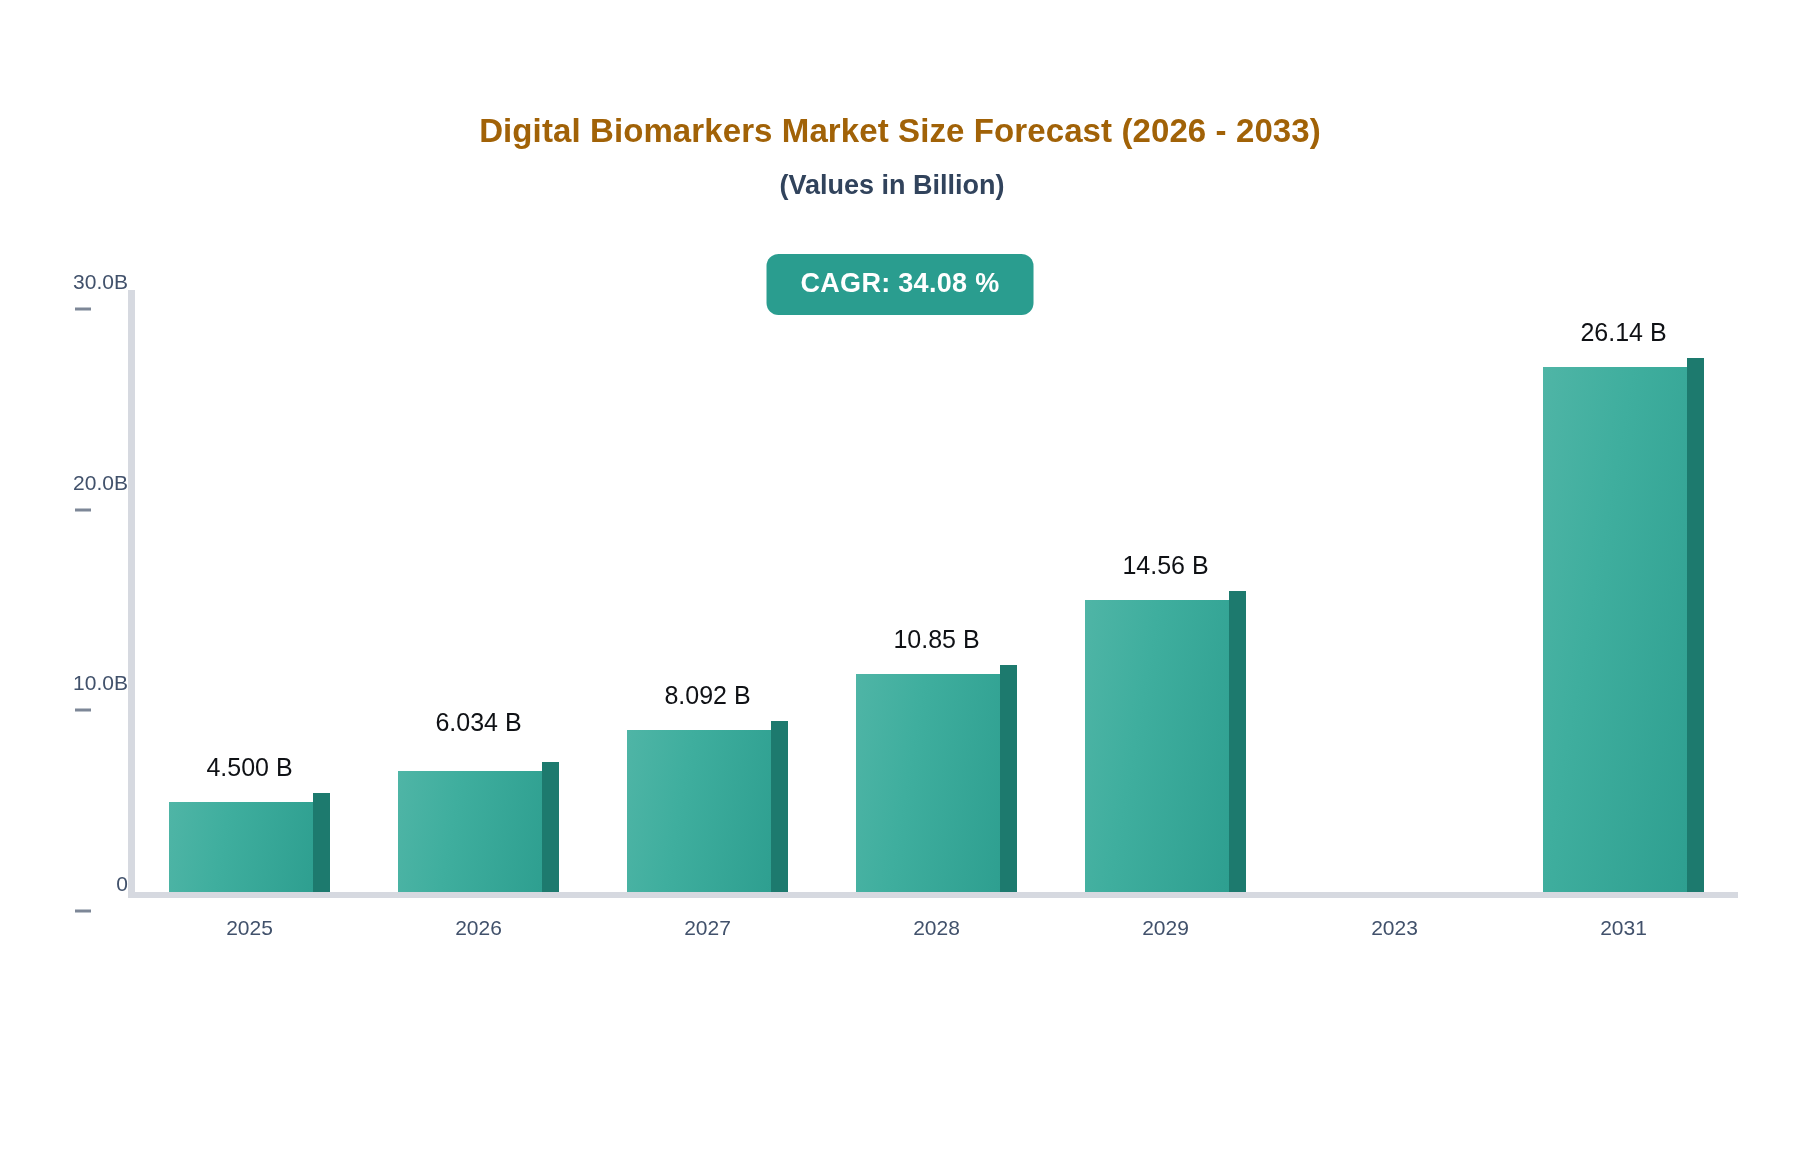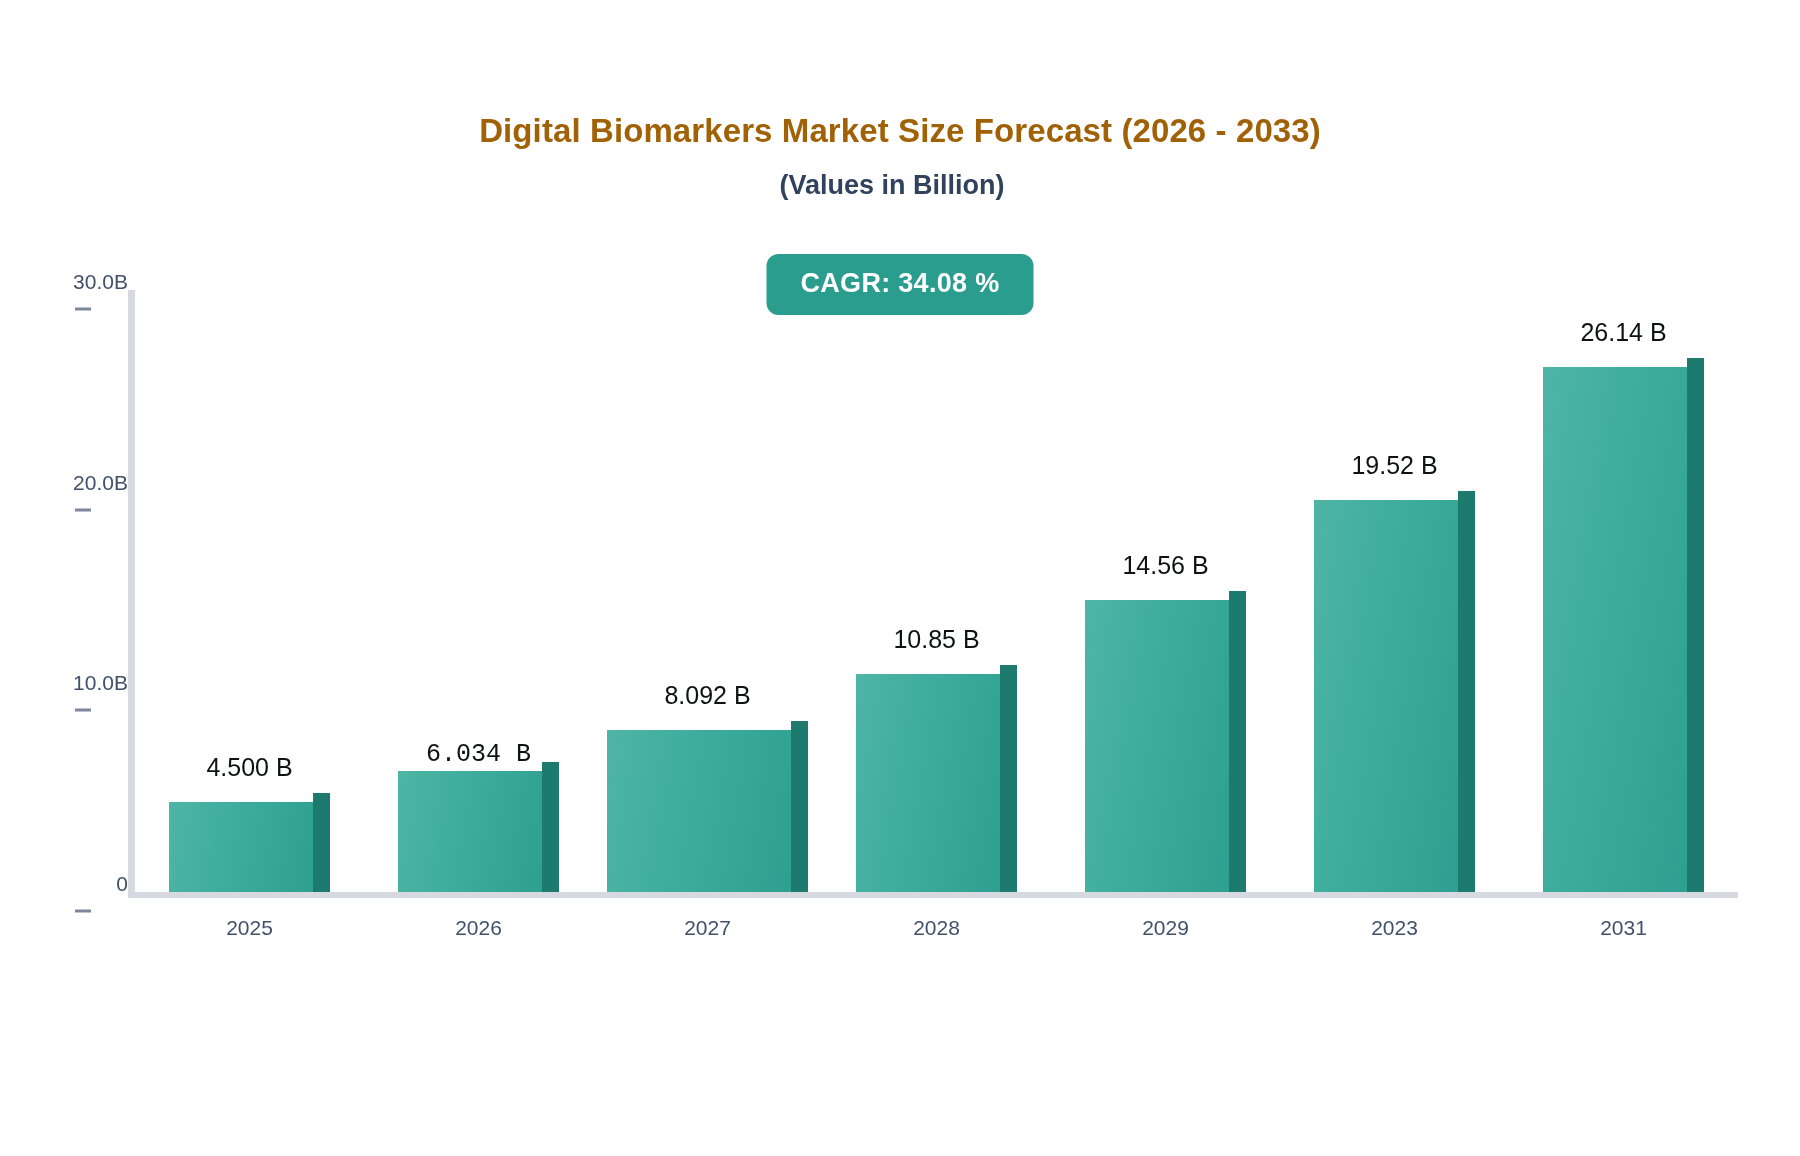--- a/index.html
+++ b/index.html
@@ -228,49 +228,42 @@
           <div class="bar-3d" style="height: 99.3px;">
             <div class="bar-front" style="height: 90.3px;"></div>
             <div class="bar-side" style="height: 90.3px;"></div>
             <div class="bar-label" style="bottom: 110.3px;">4.500 B</div>
           </div>
         </div>
         <div class="bar-slot" style="left: 263.35px; width: 160.3px; height: 130.082px;">
           <div class="bar-3d" style="height: 130.082px;">
             <div class="bar-front" style="height: 121.082px;"></div>
             <div class="bar-side" style="height: 121.082px;"></div>
-            <div class="bar-label" style="bottom: 123px; font-family: Liberation Mono, monospace;">6.034 B</div>
+            <div class="bar-label" style="bottom: 155px;">6.034 B</div>
           </div>
         </div>
         <div class="bar-slot" style="left: 492.35px; width: 160.3px; height: 171.379px;">
-          <div class="bar-3d" style="height: 171.379px; padding-left: 40px;">
+          <div class="bar-3d" style="height: 171.379px;">
             <div class="bar-front" style="height: 162.379px;"></div>
             <div class="bar-side" style="height: 162.379px;"></div>
             <div class="bar-label" style="bottom: 182.379px;">8.092 B</div>
           </div>
         </div>
         <div class="bar-slot" style="left: 721.35px; width: 160.3px; height: 226.723px;">
           <div class="bar-3d" style="height: 226.723px;">
             <div class="bar-front" style="height: 217.723px;"></div>
             <div class="bar-side" style="height: 217.723px;"></div>
             <div class="bar-label" style="bottom: 237.723px;">10.85 B</div>
           </div>
         </div>
         <div class="bar-slot" style="left: 950.35px; width: 160.3px; height: 301.171px; text-align: right;">
           <div class="bar-3d" style="height: 301.171px;">
             <div class="bar-front" style="height: 292.171px;"></div>
             <div class="bar-side" style="height: 292.171px;"></div>
             <div class="bar-label" style="bottom: 312.171px;">14.56 B</div>
-          </div>
-        </div>
-        <div class="bar-slot" style="left: 1179.35px; width: 160.3px; height: 400.701px;">
-          <div class="bar-3d" style="height: 400.701px;">
-            <div class="bar-front" style="height: 391.701px;"></div>
-            <div class="bar-side" style="height: 391.701px;"></div>
-            <div class="bar-label" style="bottom: 411.701px;">19.52 B</div>
           </div>
         </div>
         <div class="bar-slot" style="left: 1408.35px; width: 160.3px; height: 533.543px;">
           <div class="bar-3d" style="height: 533.543px;">
             <div class="bar-front" style="height: 524.543px;"></div>
             <div class="bar-side" style="height: 524.543px;"></div>
             <div class="bar-label" style="bottom: 544.543px;">26.14 B</div>
           </div>
         </div>
       </div>

